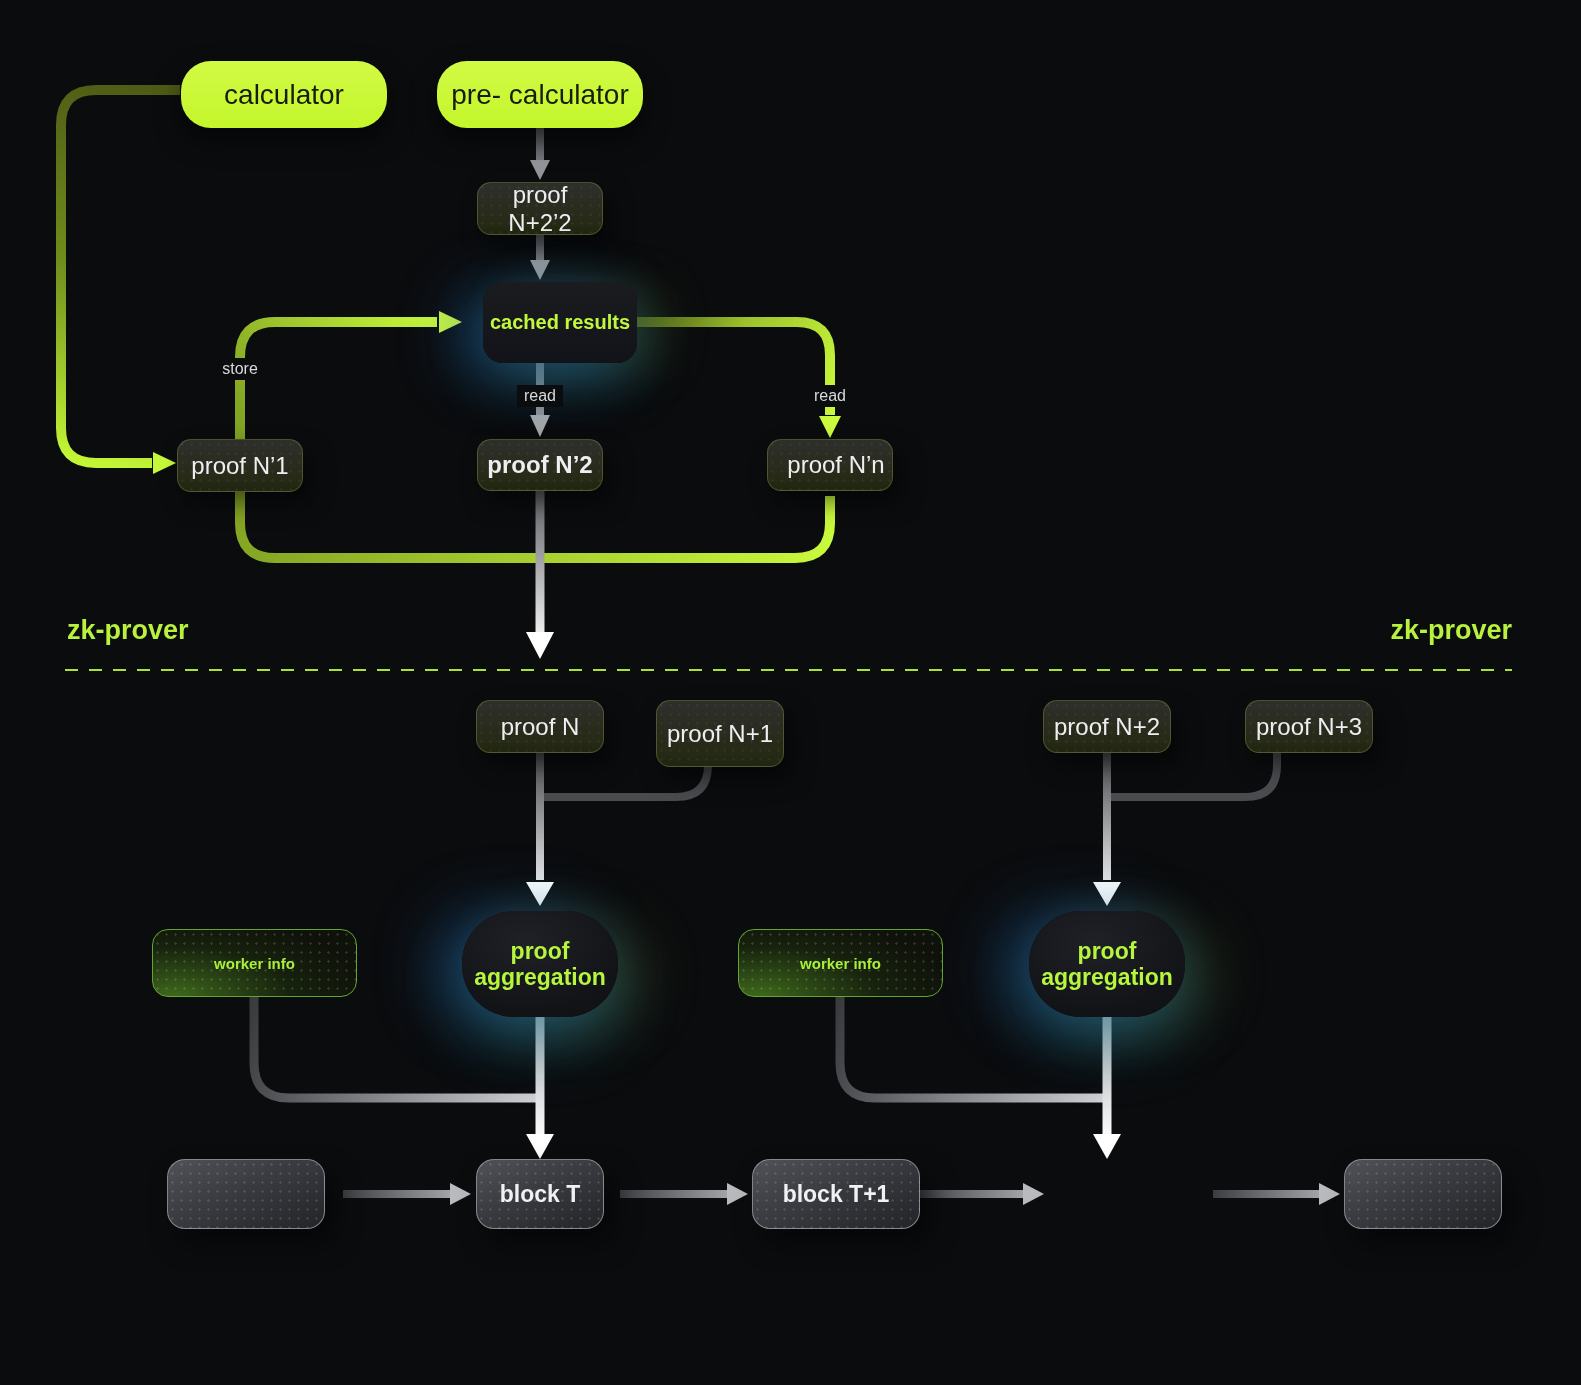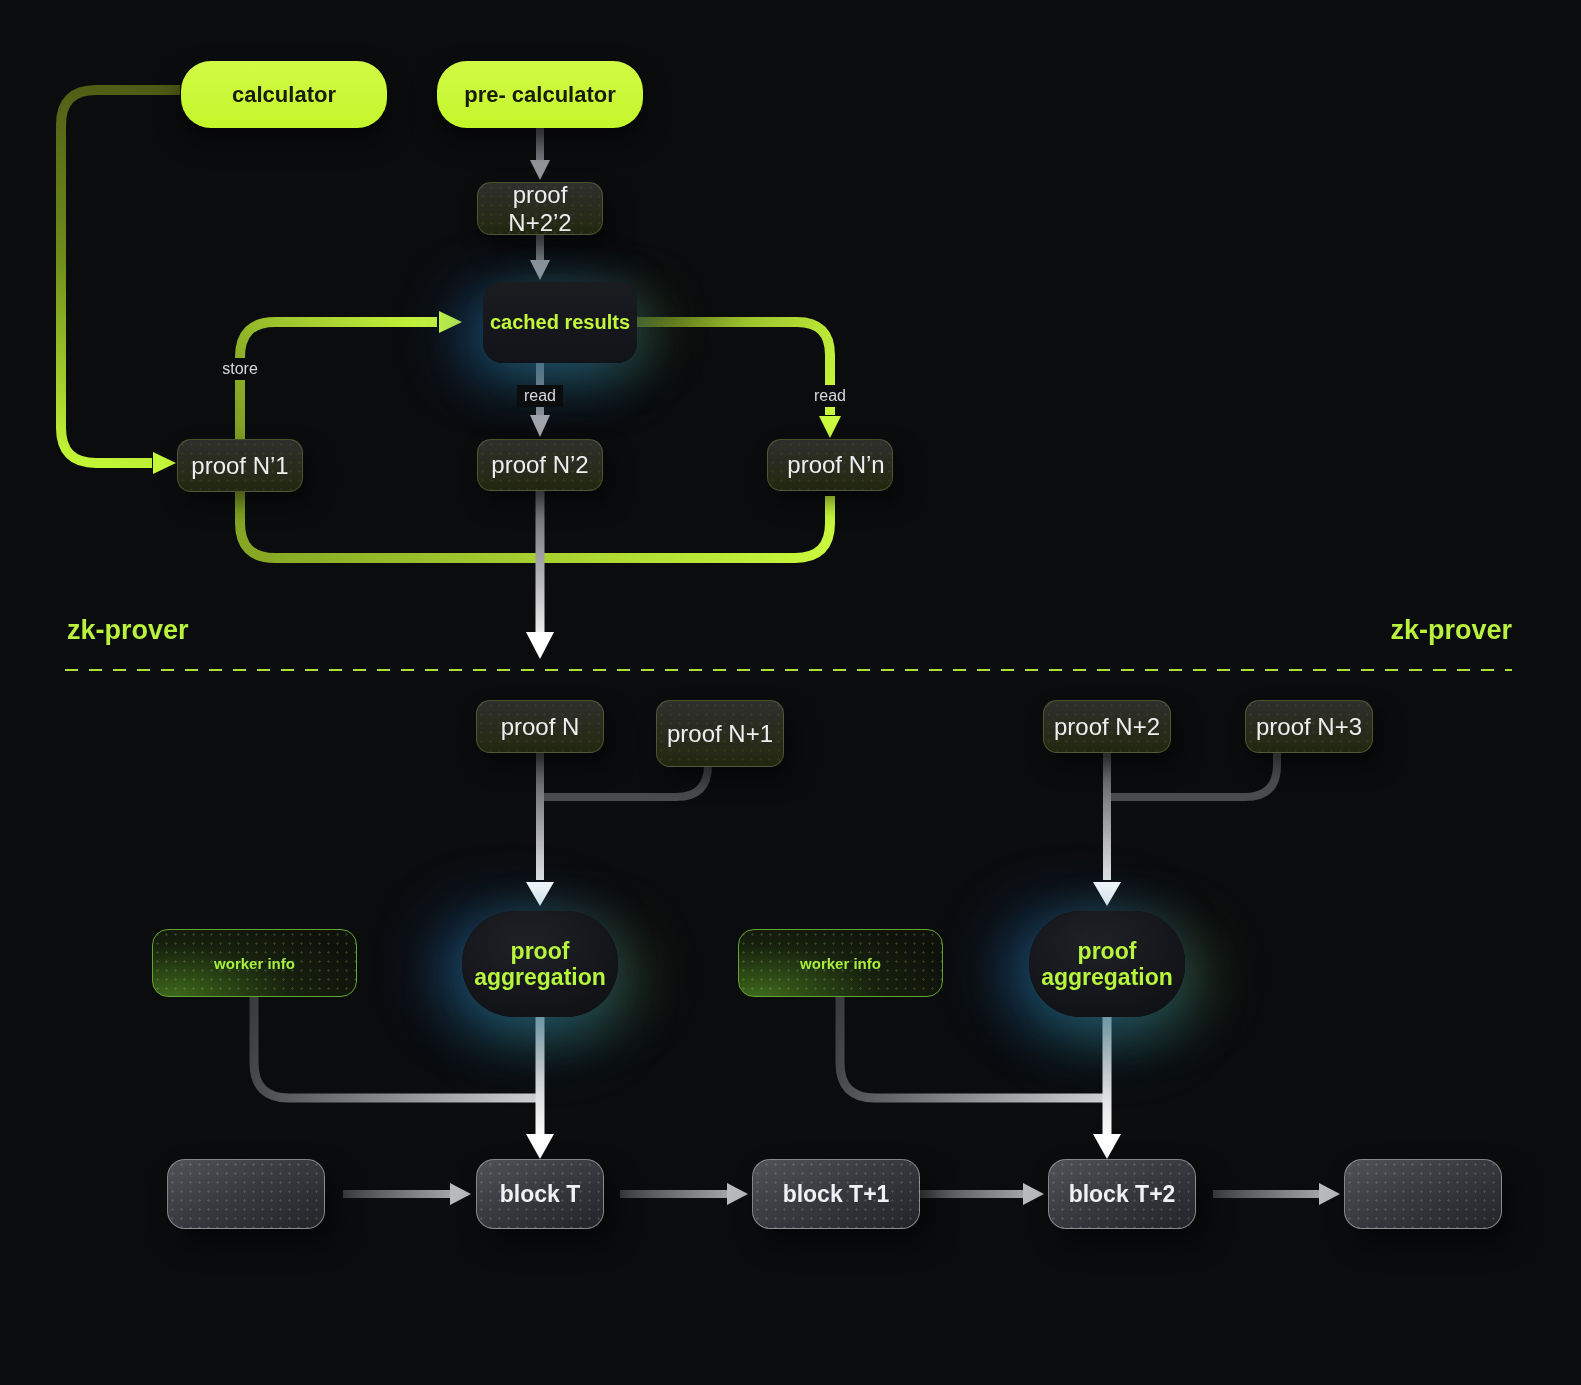--- a/index.html
+++ b/index.html
@@ -2,21 +2,21 @@
 <html><head>
 <meta charset="utf-8">
 <style>
   html,body{margin:0;padding:0;background:#0b0c0e;}
   .canvas{position:relative;width:1581px;height:1385px;background:#0b0c0e;
           font-family:"Liberation Sans",sans-serif;overflow:hidden;}
   .edges{position:absolute;left:0;top:0;width:1581px;height:1385px;}
   .node{position:absolute;display:flex;align-items:center;justify-content:center;
         text-align:center;box-sizing:border-box;}
   .btn-green{background:linear-gradient(180deg,#d2fa45 0%,#c3f62b 100%);
-        border-radius:30px;color:#181c0a;font-weight:700;font-size:22px;
+        border-radius:30px;color:#181c0a;font-weight:400;font-size:28px;
         box-shadow:0 12px 26px rgba(0,0,0,.55);}
   .box-dark{background-image:
         radial-gradient(rgba(220,235,170,.06) 1px,transparent 1.4px),
         linear-gradient(180deg,#2e2f2c 0%,#272a17 75%,#20260f 100%);
         background-size:9px 9px,100% 100%;
         border:1px solid rgba(150,170,80,.35);border-radius:14px;
         color:#eceef0;font-size:24px;font-weight:400;
         box-shadow:8px 12px 22px rgba(0,0,0,.5);}
   .cached{background:linear-gradient(180deg,#1a1c20 0%,#111318 100%);
         border-radius:20px;color:#c2f83c;font-weight:700;font-size:20px;white-space:nowrap;
@@ -183,21 +183,21 @@
     <span>proof N+2’2</span>
   </div>
 
   <div class="node cached" style="left:463px;top:282px;width:154px;height:81px;">
     <span>cached results</span>
   </div>
 
   <div class="node box-dark" style="left:177px;top:439px;width:126px;height:53px;">
     <span>proof N’1</span>
   </div>
-  <div class="node box-dark" style="left:477px;top:439px;width:126px;height:52px;">
+  <div class="node box-dark" style="left:477px;top:439px;width:126px;height:52px;font-weight:bold;">
     <span>proof N’2</span>
   </div>
   <div class="node box-dark" style="left:767px;top:439px;width:126px;height:52px;padding-left:12px;">
     <span>proof N’n</span>
   </div>
 
   <span class="lbl" style="left:240px;top:369px;">store</span>
   <span class="lbl" style="left:540px;top:396px;">read</span>
   <span class="lbl" style="left:830px;top:396px;">read</span>
 
@@ -230,18 +230,15 @@
     <span>proof aggregation</span>
   </div>
 
   <div class="node block" style="left:167px;top:1159px;width:158px;height:70px;"></div>
   <div class="node block" style="left:476px;top:1159px;width:128px;height:70px;">
     <span>block T</span>
   </div>
   <div class="node block" style="left:752px;top:1159px;width:168px;height:70px;">
     <span>block T+1</span>
   </div>
-  <div class="node block" style="left:1048px;top:1159px;width:148px;height:70px;">
-    <span>block T+2</span>
-  </div>
   <div class="node block" style="left:1344px;top:1159px;width:158px;height:70px;"></div>
 
 </div>
 
 </body></html>

